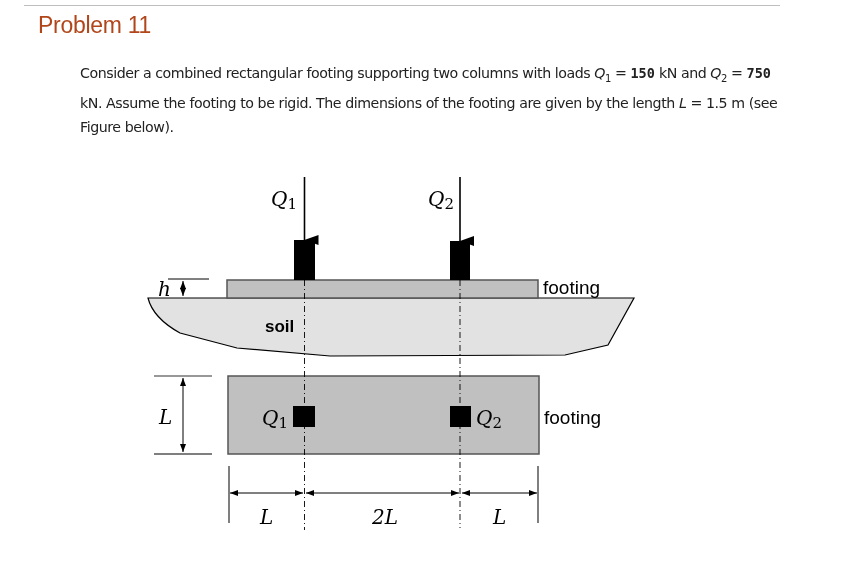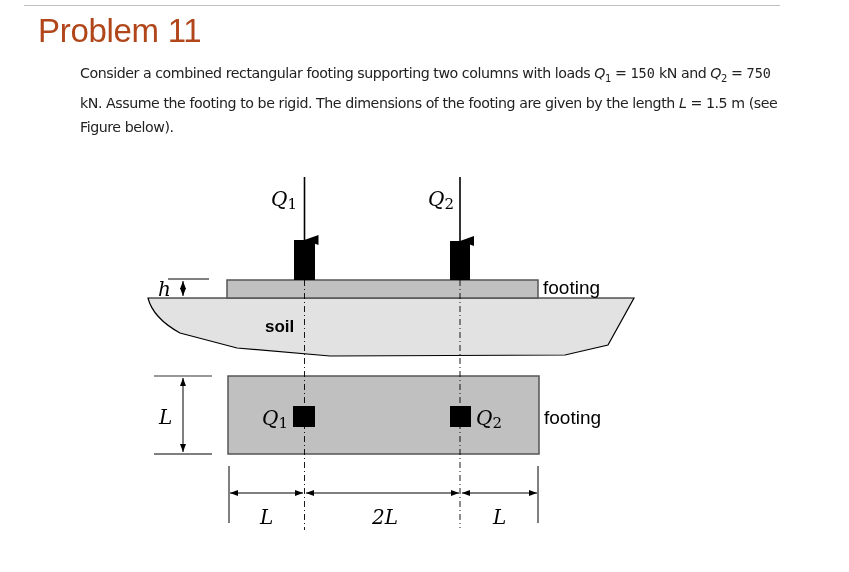--- a/index.html
+++ b/index.html
@@ -1,23 +1,23 @@
 <!DOCTYPE html>
 <html><head>
 <meta charset="utf-8">
 <style>
   html, body { margin: 0; padding: 0; background: #ffffff; }
   body { width: 849px; height: 572px; position: relative; overflow: hidden;
          font-family: "DejaVu Sans", "Liberation Sans", sans-serif; }
   .rule { position: absolute; left: 24px; top: 5px; width: 756px; height: 1px; background: #bfbfbf; }
-  .title { position: absolute; left: 38px; top: 12px; font-size: 33px; color: #b1461a;
+  .title { position: absolute; left: 38px; top: 12px; font-size: 23px; color: #b1461a;
            font-family: "Liberation Sans", "DejaVu Sans", sans-serif; letter-spacing: -0.3px; }
   .para { position: absolute; left: 80px; top: 61px; width: 710px; font-size: 14.2px; line-height: 24px;
           color: #222222; font-family: "DejaVu Sans", sans-serif; letter-spacing: -0.45px; }
-  .para .mono { font-family: "DejaVu Sans Mono", monospace; font-size: 13.5px; letter-spacing: 0; }
+  .para .mono { font-family: "DejaVu Sans Mono", monospace; font-size: 13.5px; letter-spacing: 0; font-weight: bold; }
   .para .var { font-style: italic; }
   .para sub { font-size: 10px; }
   .figure { position: absolute; left: 0; top: 0; }
   .mathlbl { font-family: "DejaVu Serif", "Liberation Serif", serif; font-style: italic; }
   .txtlbl { font-family: "Liberation Sans", "DejaVu Sans", sans-serif; }
 </style>
 </head>
 <body>
 
 <div class="rule"></div>

